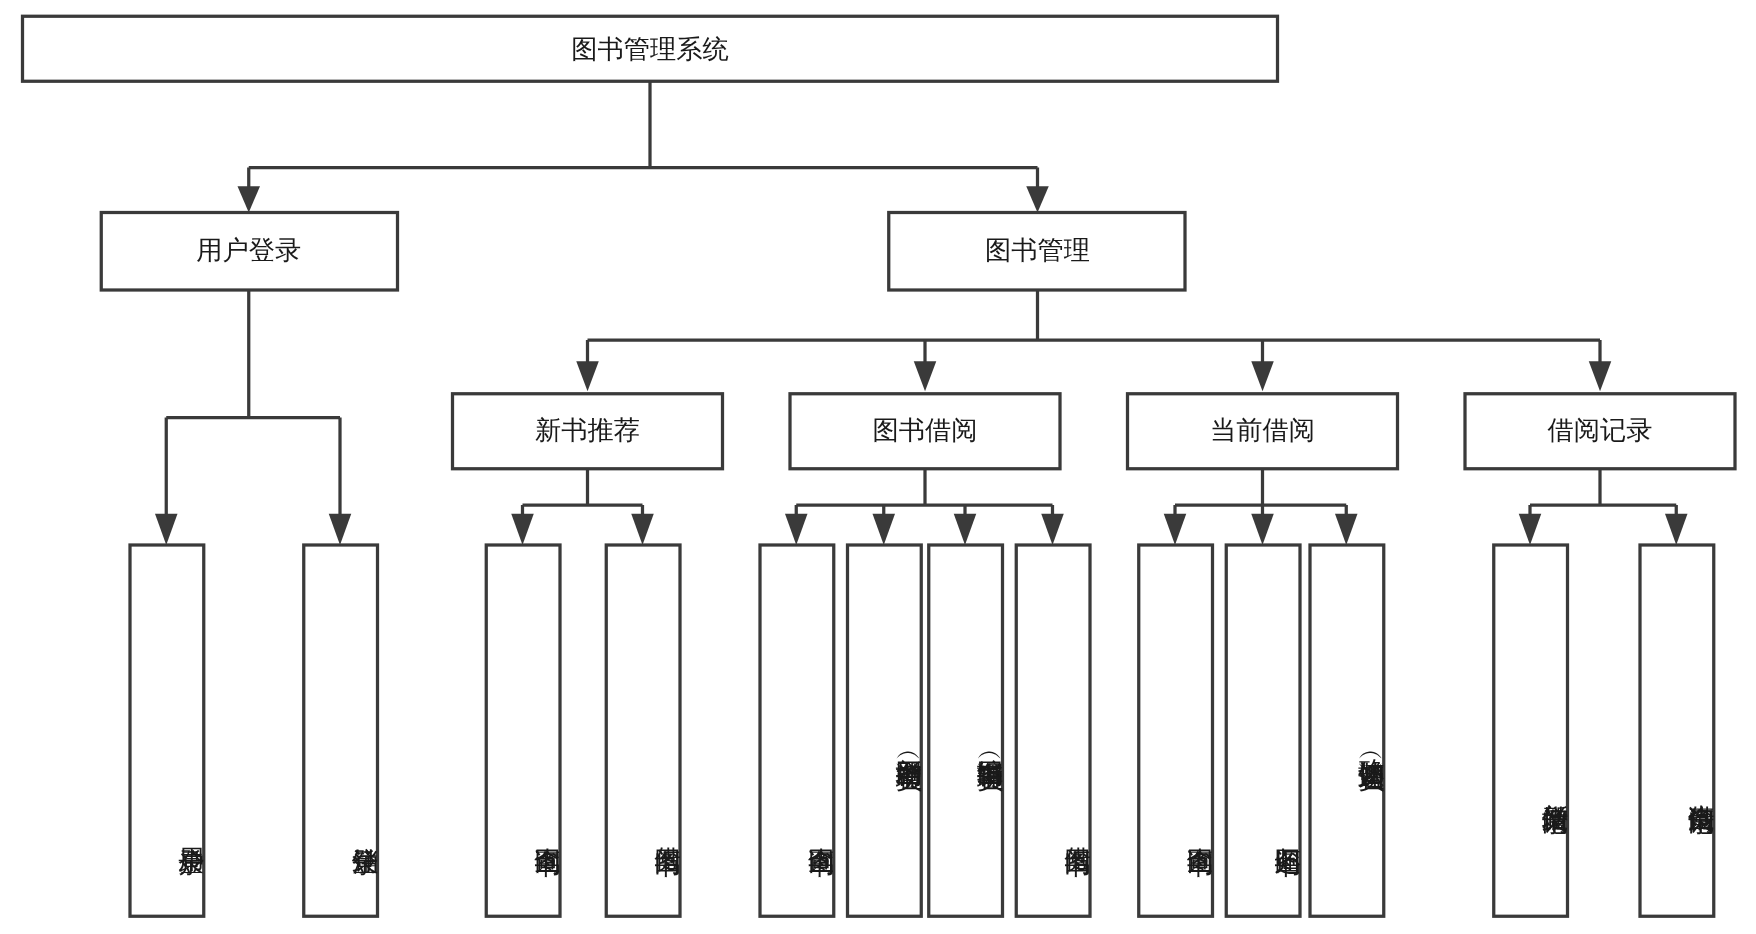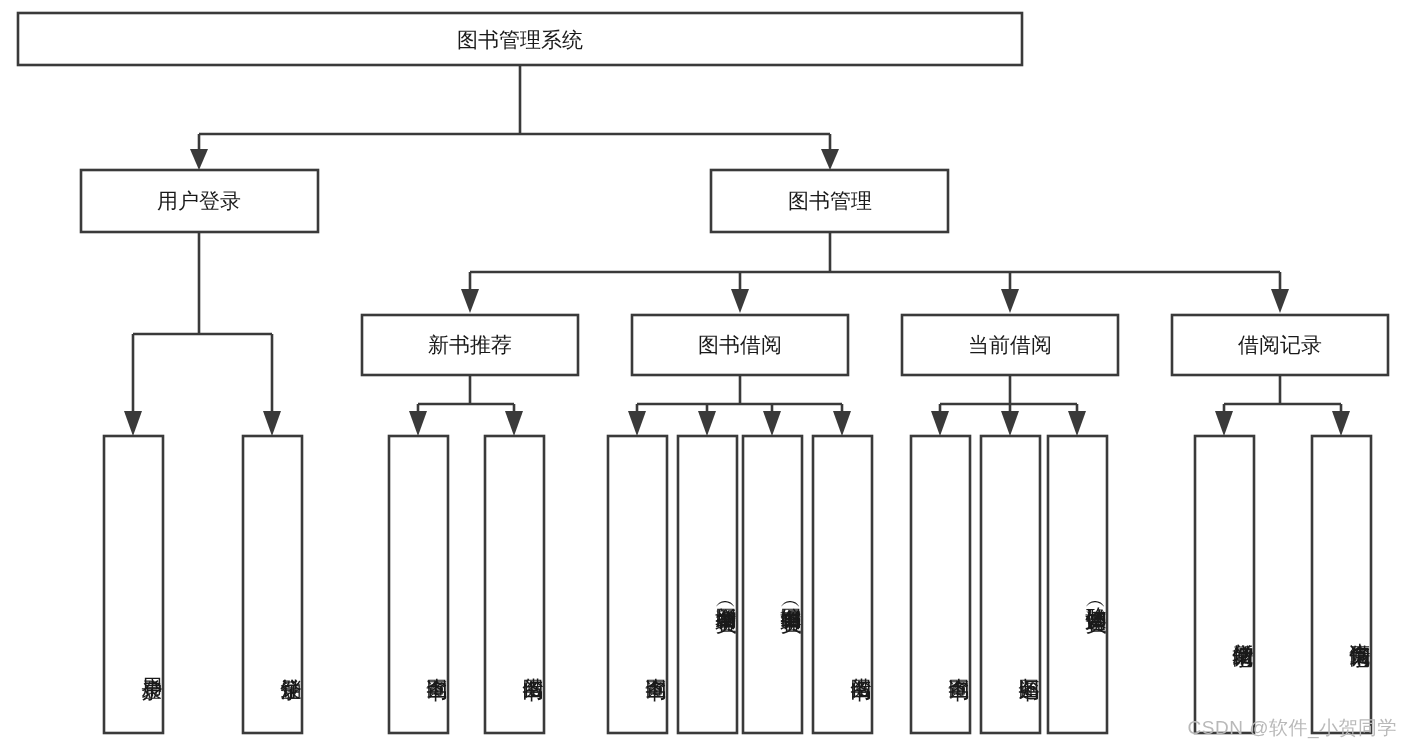--- a/index.html
+++ b/index.html
@@ -229,15 +229,14 @@
   <div class="node-label-v" style="left:743px; top:436px; width:59px; height:297px; padding-top:10px;">编辑图书（管理员）</div>
   <div class="node-label-v" style="left:813px; top:436px; width:59px; height:297px; padding-top:78px;">借阅图书</div>
 
   <div class="node-label-v" style="left:911px; top:436px; width:59px; height:297px; padding-top:78px;">查询图书</div>
   <div class="node-label-v" style="left:981px; top:436px; width:59px; height:297px; padding-top:78px;">归还图书</div>
   <div class="node-label-v" style="left:1048px; top:436px; width:59px; height:297px; padding-top:10px;">确认归还（管理员）</div>
 
   <div class="node-label-v" style="left:1195px; top:436px; width:59px; height:297px; padding-top:44px;">新增借阅记录</div>
   <div class="node-label-v" style="left:1312px; top:436px; width:59px; height:297px; padding-top:44px;">查询借阅记录</div>
 
-  <div class="watermark">CSDN @软件_小贺同学</div>
 
 </div>
 
 </body></html>

